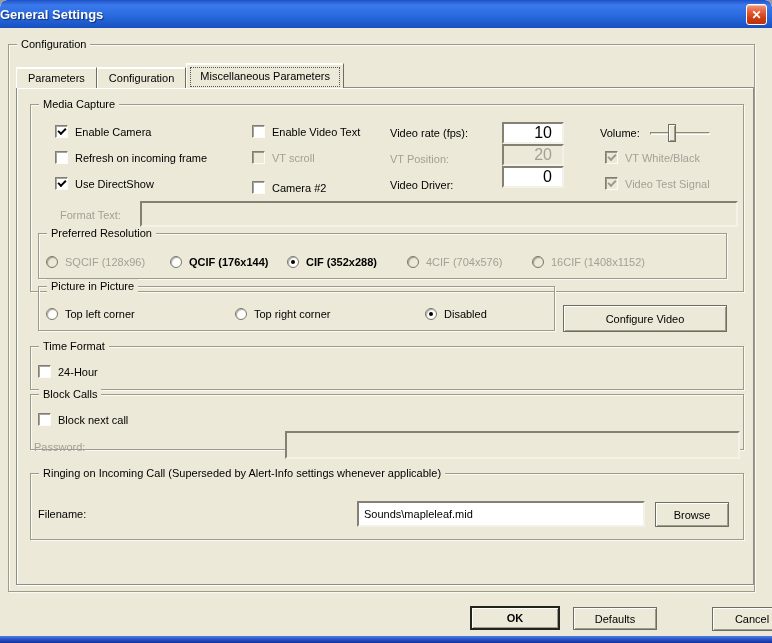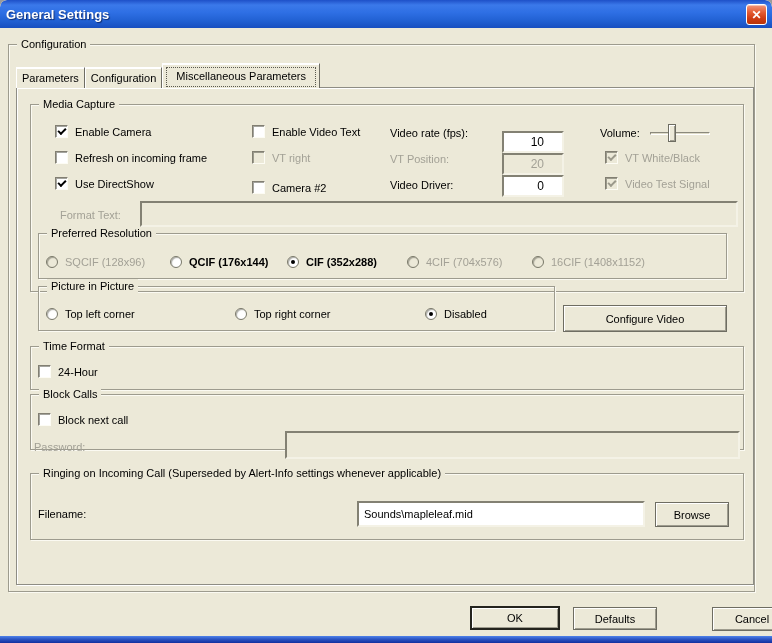--- a/index.html
+++ b/index.html
@@ -2,33 +2,33 @@
 <html><head>
 <meta charset="utf-8">
 <style>
   html,body{margin:0;padding:0;background:#9a9a9a;}
   *{box-sizing:border-box;font-family:"Liberation Sans",sans-serif;}
   .window{position:relative;width:772px;height:643px;background:#ece9d8;overflow:hidden;border-radius:7px 7px 0 0;}
   
   .titlebar{position:absolute;left:0;top:0;width:772px;height:28px;
     background:linear-gradient(180deg,#1e50c8 0%,#3b79ea 18%,#2e6fe4 45%,#2160d2 75%,#174fc0 100%);
     border-radius:7px 7px 0 0;display:flex;align-items:center;}
-  .title{color:#fff;font-size:13px;font-weight:700;padding-left:6px;text-shadow:1px 1px 1px rgba(0,0,30,.55);}
+  .title{color:#fff;font-size:13px;font-weight:700;padding-left:0;text-shadow:1px 1px 1px rgba(0,0,30,.55);}
   .closebtn{position:absolute;top:4px;right:5px;width:21px;height:21px;border:1px solid #fff;border-radius:3px;
     background:linear-gradient(180deg,#f2977d 0%,#e35a31 40%,#cf3c14 70%,#b93408 100%);
     color:#fff;font-size:12px;font-weight:700;display:flex;align-items:center;justify-content:center;
     box-shadow:inset 0 1px 0 rgba(255,255,255,.45);cursor:default;}
   .bottomedge{position:absolute;left:0;bottom:0;width:772px;height:7px;
     background:linear-gradient(180deg,#4f83ea 0%,#2c55c4 45%,#122f9e 100%);}
   
   .grp{position:absolute;border:1px solid #9d9b8e;box-shadow:1px 1px 0 #fbfaf2, inset 1px 1px 0 #fbfaf2;z-index:2;}
   .legend{position:absolute;top:-8px;left:8px;background:#ece9d8;padding:0 4px;font-size:11px;line-height:15px;color:#000;white-space:nowrap;}
   
   .tabs{position:absolute;left:16px;top:63px;height:25px;display:flex;align-items:flex-end;z-index:3;}
-  .tab{height:21px;padding:0 5px;background:#ece9d8;display:flex;align-items:center;font-size:11px;
+  .tab{height:21px;padding:0 11px;background:#ece9d8;display:flex;align-items:center;font-size:11px;
     border-top:1px solid #fff;border-left:1px solid #fff;border-right:1px solid #6e6d64;border-bottom:none;
     box-shadow:inset 0 1px 0 #fff;position:relative;cursor:default;}
   .tab.active{height:25px;z-index:4;padding:0 13px;}
   .tab.active::after{content:"";position:absolute;left:3px;right:3px;top:3px;bottom:1px;border:1px dotted #5a594e;}
   .panel{position:absolute;left:16px;top:87px;width:738px;height:498px;background:#ece9d8;
     border:1px solid #8e8d84;box-shadow:inset 1px 1px 0 #fff,1px 1px 0 #fff;z-index:1;}
   
   .ctlrow{position:absolute;display:flex;align-items:center;gap:7px;font-size:11px;height:15px;z-index:3;white-space:nowrap;color:#000;}
   .cb{width:13px;height:13px;background:#fff;border:1px solid;border-color:#827f72 #fdfcf4 #fdfcf4 #827f72;
     box-shadow:inset 1px 1px 0 rgba(90,89,78,.55);position:relative;flex:0 0 auto;}
@@ -39,27 +39,27 @@
   .rb.selected::after{content:"";position:absolute;left:3px;top:3px;width:4px;height:4px;border-radius:50%;background:#000;}
   .disabled{color:#a3a196;}
   .disabled .cb{background:#ece9d8;}
   .disabled .cb.checked::after{border-color:#9b998b;}
   .disabled .rb{background:#ece9d8;}
   .lbl{position:absolute;font-size:11px;color:#000;z-index:3;white-space:nowrap;}
   .lbl.disabled{color:#a3a196;}
   
   .field{position:absolute;background:#fff;border:2px solid;border-color:#838173 #f4f2e6 #f4f2e6 #838173;
     font-size:11px;color:#000;padding:2px 5px;z-index:3;outline:none;}
-  .field.num{text-align:right;font-size:12px;padding-right:18px;margin-top:9px;}
+  .field.num{text-align:right;font-size:16px;padding-right:10px;}
   .field.off{background:#ece9d8;color:#a3a196;}
   
   .btn{position:absolute;background:#ece9d8;border:1px solid #6e6d62;
     box-shadow:inset 1px 1px 0 #fff,inset -1px -1px 0 #9e9c8e;
     font-size:11px;color:#000;display:flex;align-items:center;justify-content:center;z-index:3;cursor:default;}
-  .btn.default{border:2px solid #24241e;}
+  .btn.default{border:2px solid #24241e;font-weight:bold;}
   
   .slider{position:absolute;z-index:3;}
   .slider .track{position:absolute;left:0;top:8px;width:60px;height:3px;background:#dedbc8;
     border:1px solid #8b897c;border-bottom-color:#fff;border-right-color:#fff;}
   .slider .thumb{position:absolute;left:18px;top:0;width:8px;height:18px;background:#ece9d8;
     border:1px solid #6e6d62;box-shadow:inset 1px 1px 0 #fff,inset -1px -1px 0 #9e9c8e;}
 </style>
 </head>
 <body>
 
@@ -103,21 +103,21 @@
     <span class="cb checked"></span>
     <span>Use DirectShow</span>
   </div>
 
   <div class="ctlrow" style="left:252px;top:124px;">
     <span class="cb"></span>
     <span>Enable Video Text</span>
   </div>
   <div class="ctlrow disabled" style="left:252px;top:150px;">
     <span class="cb"></span>
-    <span>VT right</span>
+    <span>VT scroll</span>
   </div>
   <div class="ctlrow" style="left:252px;top:180px;">
     <span class="cb"></span>
     <span>Camera #2</span>
   </div>
 
   <span class="lbl" style="left:390px;top:127px;">Video rate (fps):</span>
   <span class="lbl disabled" style="left:390px;top:153px;">VT Position:</span>
   <span class="lbl" style="left:390px;top:179px;">Video Driver:</span>
   <input class="field num" style="left: 502px; top: 122px; width: 62px; height: 22px;" value="10">

